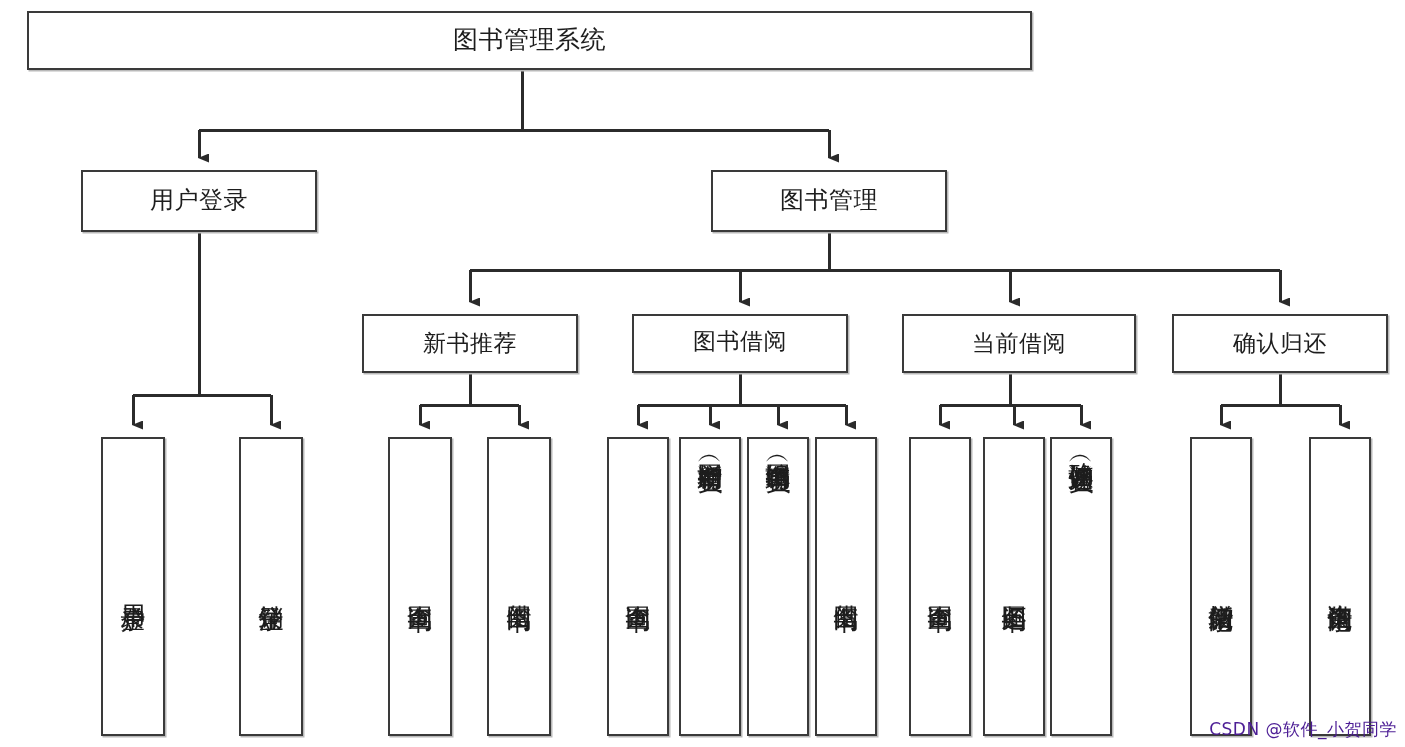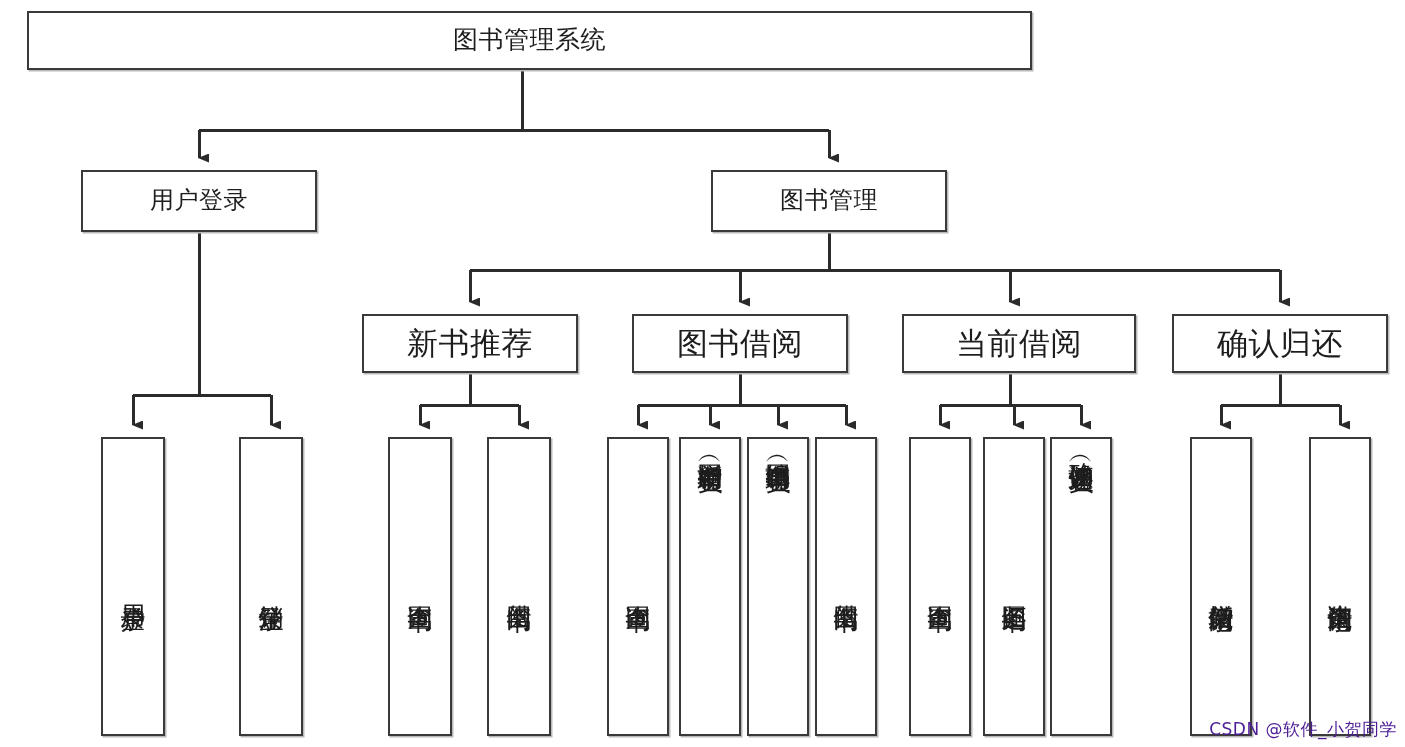--- a/index.html
+++ b/index.html
@@ -44,21 +44,21 @@
     line-height: 1.22;
     letter-spacing: 0.5px;
   }
   .node-root .node-label {
     font-size: 25px;
   }
   .node-l2 .node-label {
     font-size: 24px;
   }
   .node-l3 .node-label {
-    font-size: 31px;
+    font-size: 23px;
   }
   .node-leaf {
     align-items: center;
     justify-content: center;
   }
   .node-leaf .node-label {
     writing-mode: vertical-rl;
     text-orientation: upright;
     font-size: 25px;
     line-height: 1.16;
@@ -143,21 +143,21 @@
   <div class="node node-l2" style="left:81px; top:170px; width:236px; height:62px;">
     <span class="node-label">用户登录</span>
   </div>
   <div class="node node-l2" style="left:711px; top:170px; width:236px; height:62px;justify-content:center;">
     <span class="node-label">图书管理</span>
   </div>
 
   <div class="node node-l3" style="left:362px; top:314px; width:216px; height:59px;">
     <span class="node-label">新书推荐</span>
   </div>
-  <div class="node node-l3" style="left:632px; top:314px; width:216px; height:59px;">
+  <div class="node node-l3" style="left:632px; top:314px; width:216px; height:59px;font-family:Liberation Mono, monospace;">
     <span class="node-label">图书借阅</span>
   </div>
   <div class="node node-l3" style="left:902px; top:314px; width:234px; height:59px;">
     <span class="node-label">当前借阅</span>
   </div>
   <div class="node node-l3" style="left:1172px; top:314px; width:216px; height:59px;">
     <span class="node-label">确认归还</span>
   </div>
 
   <div class="node node-leaf" style="left:101px; top:437px; width:64px; height:299px;">

